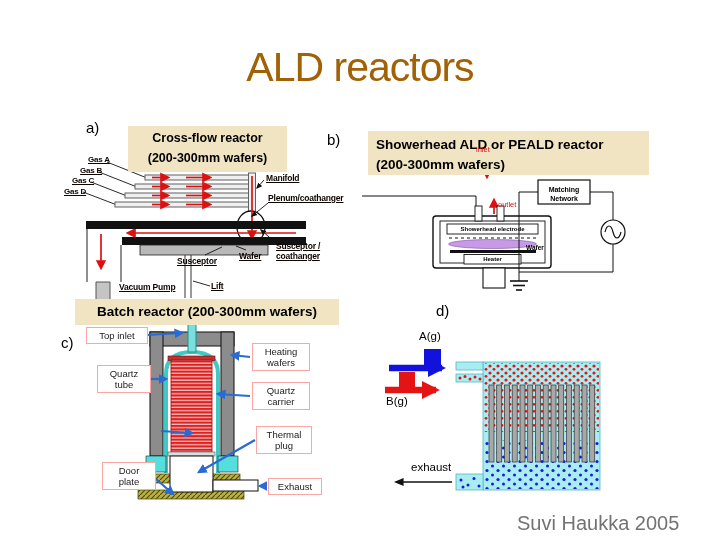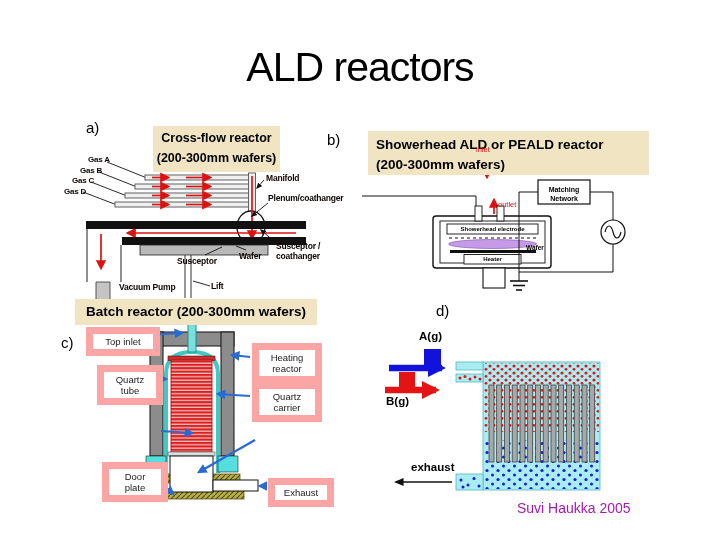--- a/index.html
+++ b/index.html
@@ -1,42 +1,42 @@
 <!DOCTYPE html>
 <html style="--header_bg: #f0e4c3; --flow_red: #dd1111; --callout_blue: #2a6ad4; --cyan: #a9edf2; --teal: #3fc8c4; --plasma_purple: #c79ae6; --dot_red: #e01818; --dot_blue: #1a1ae0; --metal_gray: #8c8c8c; --door_olive: #b9b13e;"><head>
 <meta charset="utf-8">
 <style>
   html,body{margin:0;padding:0;background:#fff;}
   #canvas{position:relative;width:720px;height:540px;background:#fff;overflow:hidden;
           font-family:"Liberation Sans",sans-serif;color:#111;}
   #diagram-layer{position:absolute;left:0;top:0;}
   .title{position:absolute;left:0;top:44px;width:720px;text-align:center;
-         font-size:41px;letter-spacing:-1px;color:#000000;}
+         font-size:41px;letter-spacing:-1px;color:#a16207;}
   .panel-letter{position:absolute;font-size:15px;color:#000;}
   .hdr{position:absolute;background:var(--header_bg,#f0e4c3);color:#000;font-weight:bold;
        white-space:pre-line;}
-  .hdr-a{left:128px;top:126px;width:127px;height:44px;font-size:12.5px;line-height:20px;
-         text-align:center;padding-top:2px;margin-left:25px;}
+  .hdr-a{left:128px;top:126px;width:159px;height:44px;font-size:12.5px;line-height:20px;
+         text-align:center;padding-top:2px;}
   .hdr-b{left:368px;top:131px;width:273px;height:40px;font-size:13.5px;line-height:20px;
          text-align:left;padding:4px 0 0 8px;}
-  .hdr-c{left:75px;top:299px;width:242px;height:26px;font-size:13.5px;line-height:26px;
+  .hdr-c{left:75px;top:299px;width:264px;height:26px;font-size:13.5px;line-height:26px;
          text-align:center;}
   .hdr-d{left:462px;top:299px;width:192px;height:48px;font-size:13.5px;line-height:23px;
          text-align:left;padding:6px 0 0 8px;}
   .lbl{position:absolute;font-size:8.5px;font-weight:bold;letter-spacing:-0.2px;
-       white-space:pre-line;line-height:10px;color:#0d0500;}
+       white-space:pre-line;line-height:10px;color:#0d0500;text-decoration:underline;}
   .gas{font-size:8px;}
   .tinyred{position:absolute;font-size:7.5px;font-weight:normal;color:var(--flow_red,#dd1111);}
   .tinyb{position:absolute;font-size:6px;font-weight:bold;text-align:center;color:#000;}
   .mn{position:absolute;left:538px;top:181px;width:52px;font-size:7px;font-weight:bold;
       text-align:center;white-space:pre-line;line-height:9px;padding-top:4px;color:#000;}
-  .callout{position:absolute;background:#fff;border:7px solid #fca5a5;font-size:9.5px;
+  .callout{position:absolute;background:#fff;border:1px solid #fca5a5;font-size:9.5px;
            line-height:11px;text-align:center;white-space:pre-line;padding:2px 2px;color:#222;}
-  .dlbl{position:absolute;font-size:11.5px;font-weight:bold;color:#000;}
-  .credit{position:absolute;left:517px;top:500px;font-size:14px;color:#a21caf;}
+  .dlbl{position:absolute;font-size:11.5px;font-weight:normal;color:#000;}
+  .credit{position:absolute;left:517px;top:512px;font-size:20px;color:#737373;}
 </style>
 </head>
 <body>
 
 <div id="canvas">
 
   <div class="title">ALD reactors</div>
 
   <svg id="diagram-layer" width="720" height="540" viewBox="0 0 720 540">
     <defs>
@@ -266,23 +266,25 @@
 Network</div>
 
   <div class="hdr hdr-c">Batch reactor (200-300mm wafers)</div>
   <div class="panel-letter" style="left:61px;top:334px">c)</div>
   <div class="callout" style="left:86px;top:327px;width:56px">Top inlet</div>
   <div class="callout" style="left:97px;top:365px;width:48px">Quartz
 tube</div>
   <div class="callout" style="left:102px;top:462px;width:48px">Door
 plate</div>
   <div class="callout" style="left:252px;top:343px;width:52px">Heating
-reactor</div>
+wafers</div>
   <div class="callout" style="left:252px;top:382px;width:52px">Quartz
 carrier</div>
+  <div class="callout" style="left:256px;top:426px;width:50px">Thermal
+plug</div>
   <div class="callout" style="left:268px;top:478px;width:48px">Exhaust</div>
 
   <div class="panel-letter" style="left:436px;top:302px">d)</div>
   <div class="dlbl" style="left:419px;top:330px">A(g)</div>
   <div class="dlbl" style="left:386px;top:395px">B(g)</div>
   <div class="dlbl" style="left:411px;top:461px">exhaust</div>
 
   <div class="credit">Suvi Haukka 2005</div>
 </div>
 

